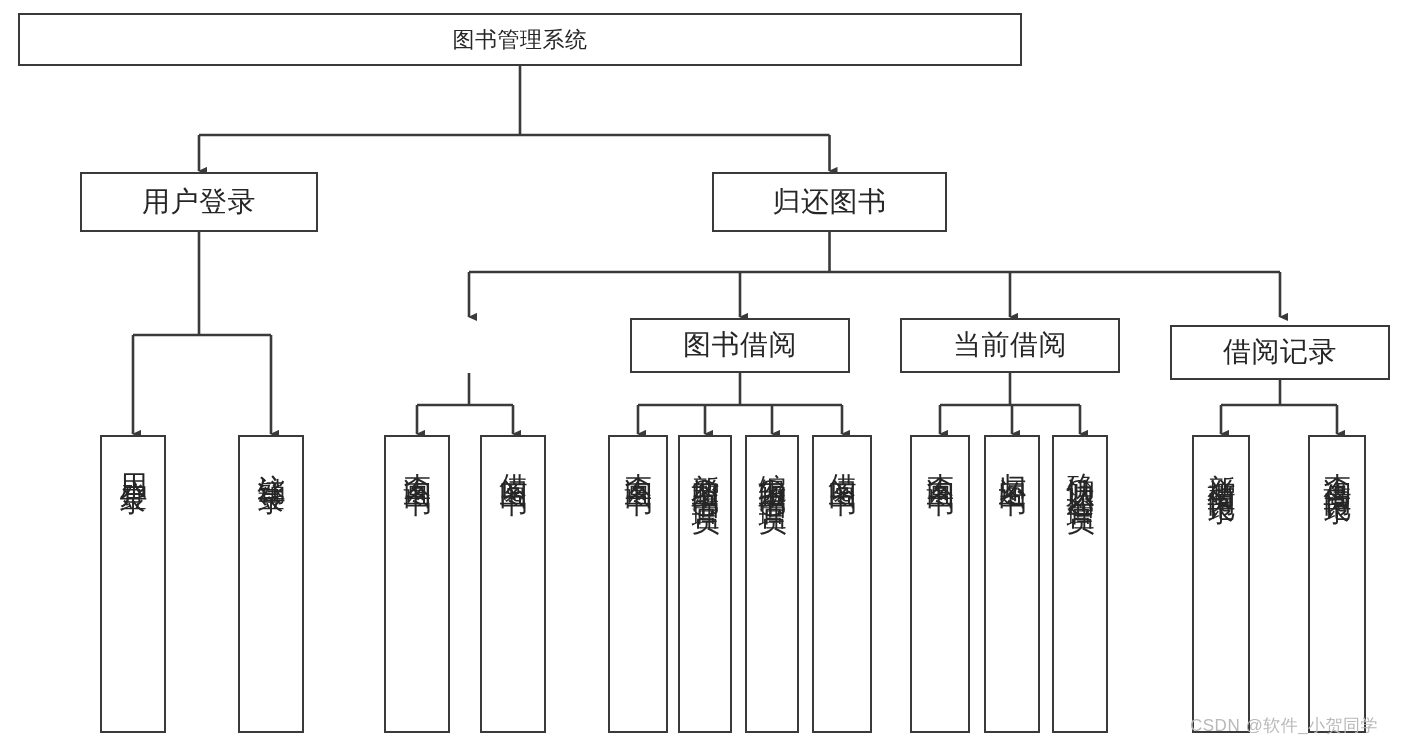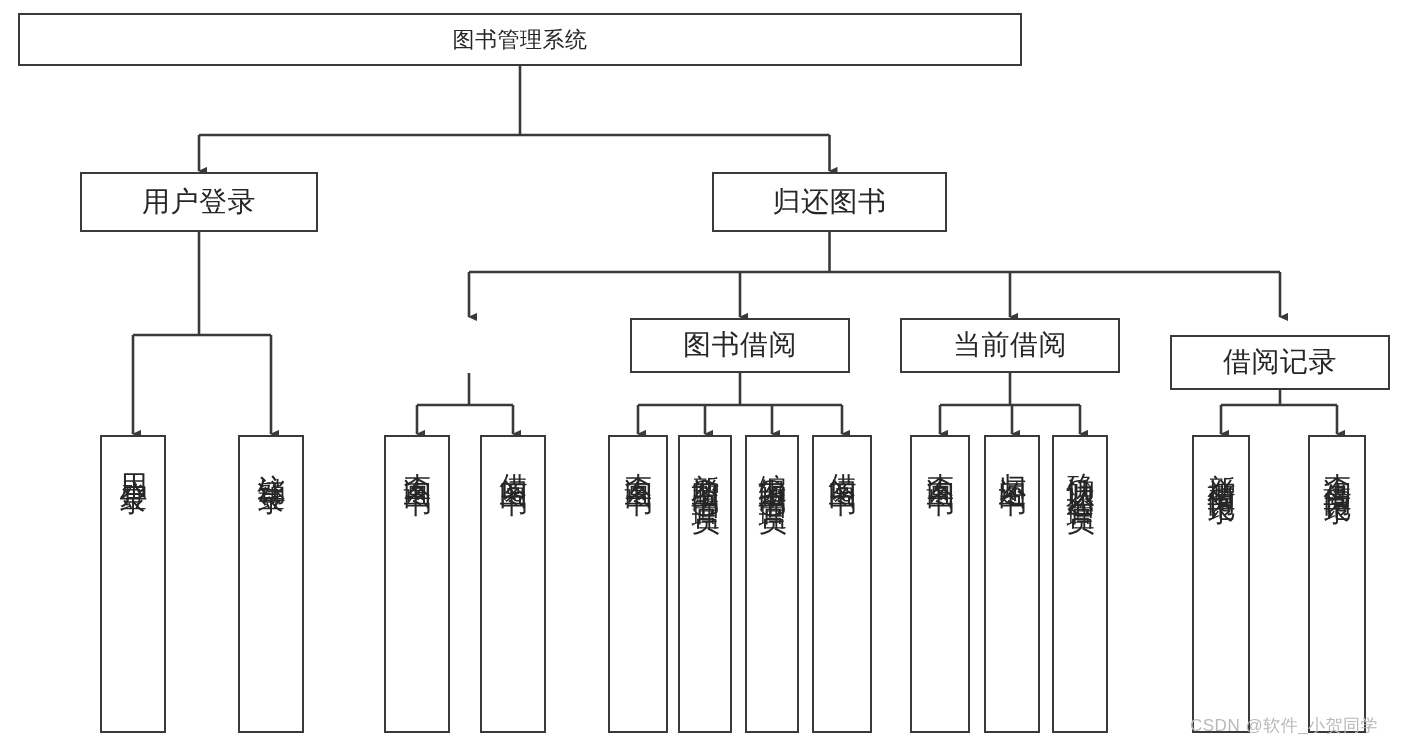--- a/index.html
+++ b/index.html
@@ -125,21 +125,21 @@
   <div class="node" style="left: 712px; top: 172px; width: 235px; height: 60px;">
     <span class="label">归还图书</span>
   </div>
 
   <div class="node" style="left: 630px; top: 318px; width: 220px; height: 55px;">
     <span class="label">图书借阅</span>
   </div>
   <div class="node" style="left: 900px; top: 318px; width: 220px; height: 55px;">
     <span class="label">当前借阅</span>
   </div>
-  <div class="node" style="left: 1170px; top: 335px; width: 220px; height: 55px;">
+  <div class="node" style="left: 1170px; top: 325px; width: 220px; height: 55px;">
     <span class="label">借阅记录</span>
   </div>
 
   <div class="node vertical" style="left: 100px; top: 435px; width: 66px; height: 298px;">
     <span class="label">用户登录</span>
   </div>
   <div class="node vertical" style="left: 238px; top: 435px; width: 66px; height: 298px;">
     <span class="label">注销登录</span>
   </div>
 

